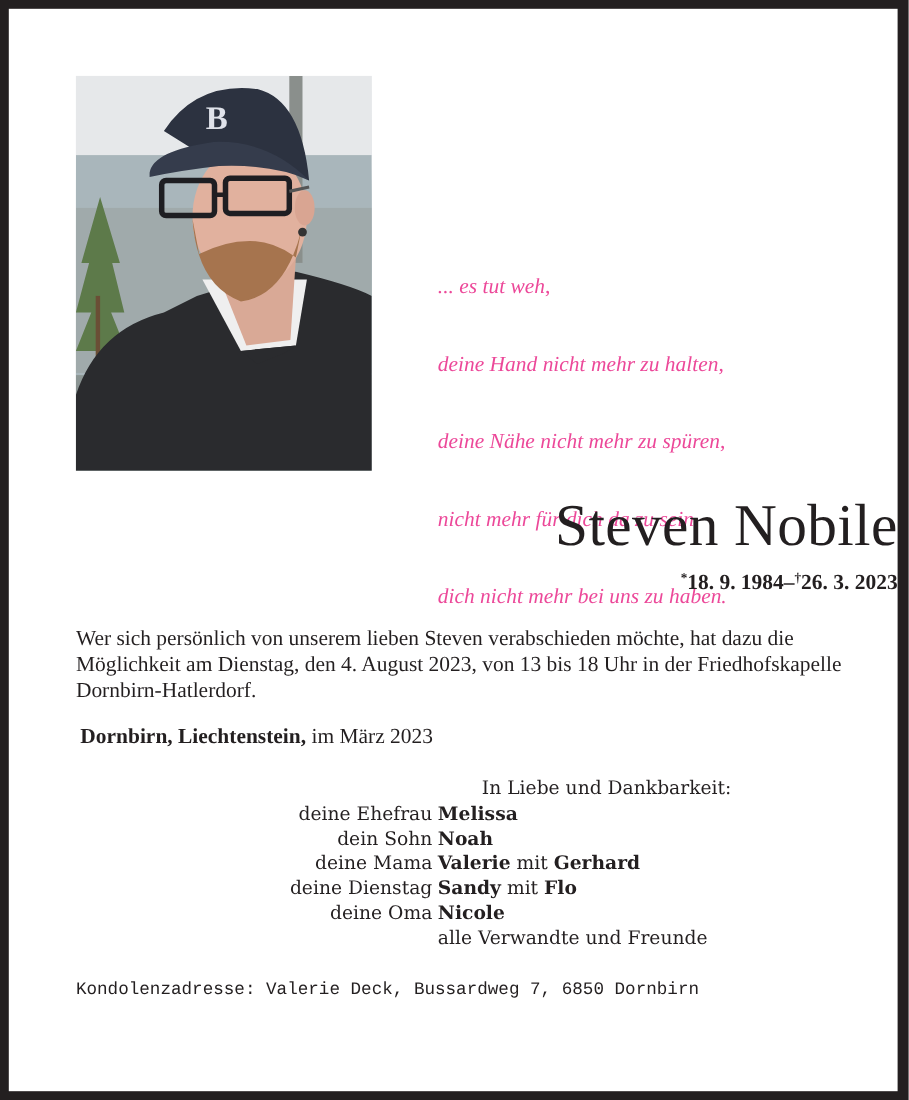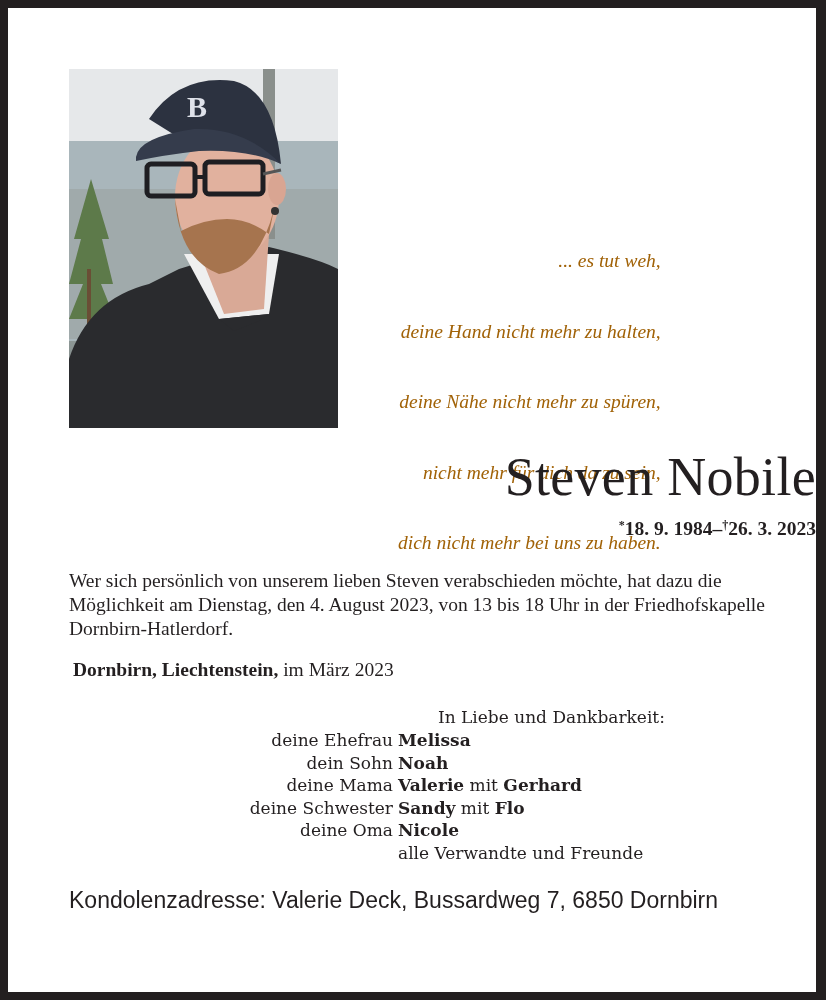--- a/index.html
+++ b/index.html
@@ -25,23 +25,22 @@
     background: linear-gradient(180deg, #e8eaec 0%, #dfe3e6 22%, #b7c3c9 30%, #9aa9b0 45%, #aab3b4 60%, #8e9896 75%, #6d7576 100%);
   }
   .photo svg { position: absolute; left: 0; top: 0; }
   .poem {
     position: absolute;
     left: 390px; top: 194px;
     font-family: "Liberation Serif", "DejaVu Serif", serif;
     font-style: italic;
     font-size: 19.5px;
     line-height: 23.5px;
-    color: #a16207;
+    color: #ec4899;
     white-space: pre;
-    text-align: right;
   }
   .name {
     position: absolute;
     left: 0; width: 808px;
     top: 437px;
     text-align: right;
     font-family: "Liberation Serif", "DejaVu Serif", serif;
     font-size: 54px;
     line-height: 64px;
     color: #231f20;
@@ -84,22 +83,22 @@
     line-height: 22.5px;
   }
   .mourners .intro { position: absolute; left: 390px; top: 0; white-space: nowrap; margin-left: 40px; }
   .mourners .row { position: absolute; left: 0; width: 808px; height: 22.5px; white-space: nowrap; }
   .mourners .rel { position: absolute; right: 423px; text-align: right; }
   .mourners .who { position: absolute; left: 390px; }
   .mourners .who b { font-weight: bold; }
   .address {
     position: absolute;
     left: 61px; top: 880px;
-    font-family: Liberation Sans, sans-serif;
-    font-size: 23px;
+    font-family: Liberation Mono, monospace;
+    font-size: 16px;
     line-height: 24px;
     white-space: nowrap;
   }
 </style>
 </head>
 <body>
 
 <div class="page">
 
   <div class="photo" title="Portrait photo of Steven Nobile wearing a navy baseball cap with a white letter B, dark rectangular glasses, a reddish beard, a dark sweater over a white collar, with a tree and valley landscape in the background">
@@ -169,21 +168,21 @@
     </div>
     <div class="row" style="top:45.5px">
       <span class="rel">dein Sohn</span>
       <span class="who"><b>Noah</b></span>
     </div>
     <div class="row" style="top:68px">
       <span class="rel">deine Mama</span>
       <span class="who"><b>Valerie</b> <span>mit</span> <b>Gerhard</b></span>
     </div>
     <div class="row" style="top:90.5px">
-      <span class="rel">deine Schwester</span>
+      <span class="rel">deine Dienstag</span>
       <span class="who"><b>Sandy</b> <span>mit</span> <b>Flo</b></span>
     </div>
     <div class="row" style="top:113px">
       <span class="rel">deine Oma</span>
       <span class="who"><b>Nicole</b></span>
     </div>
     <div class="row" style="top:135.5px">
       <span class="who">alle Verwandte und Freunde</span>
     </div>
   </div>

